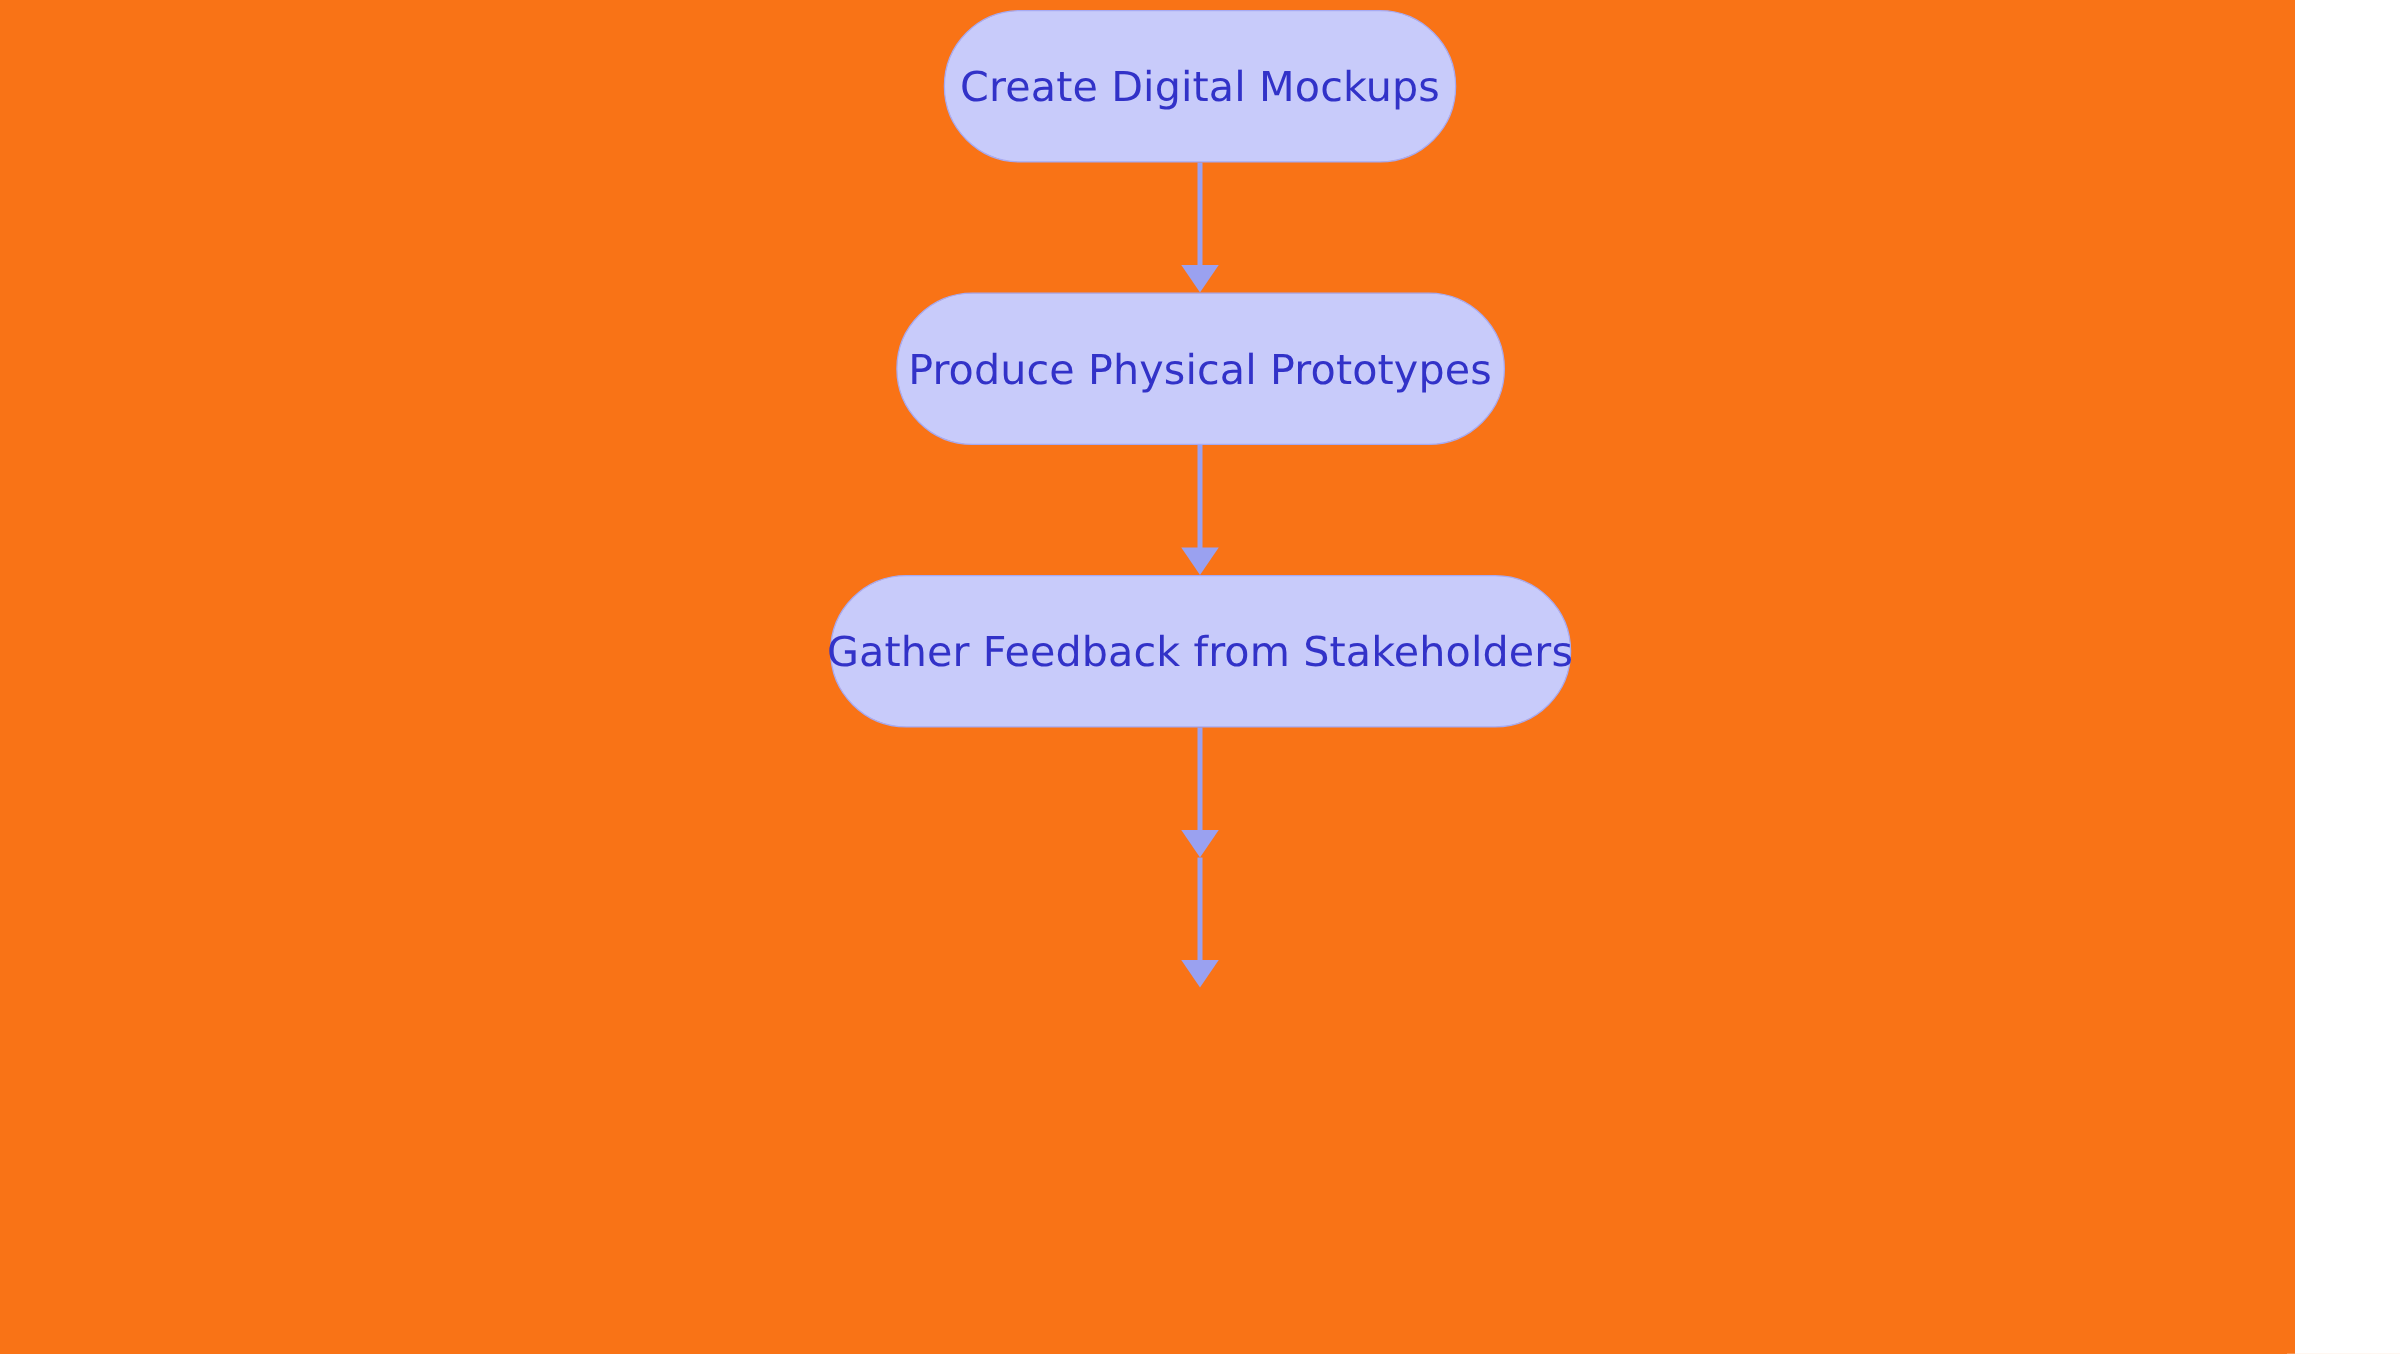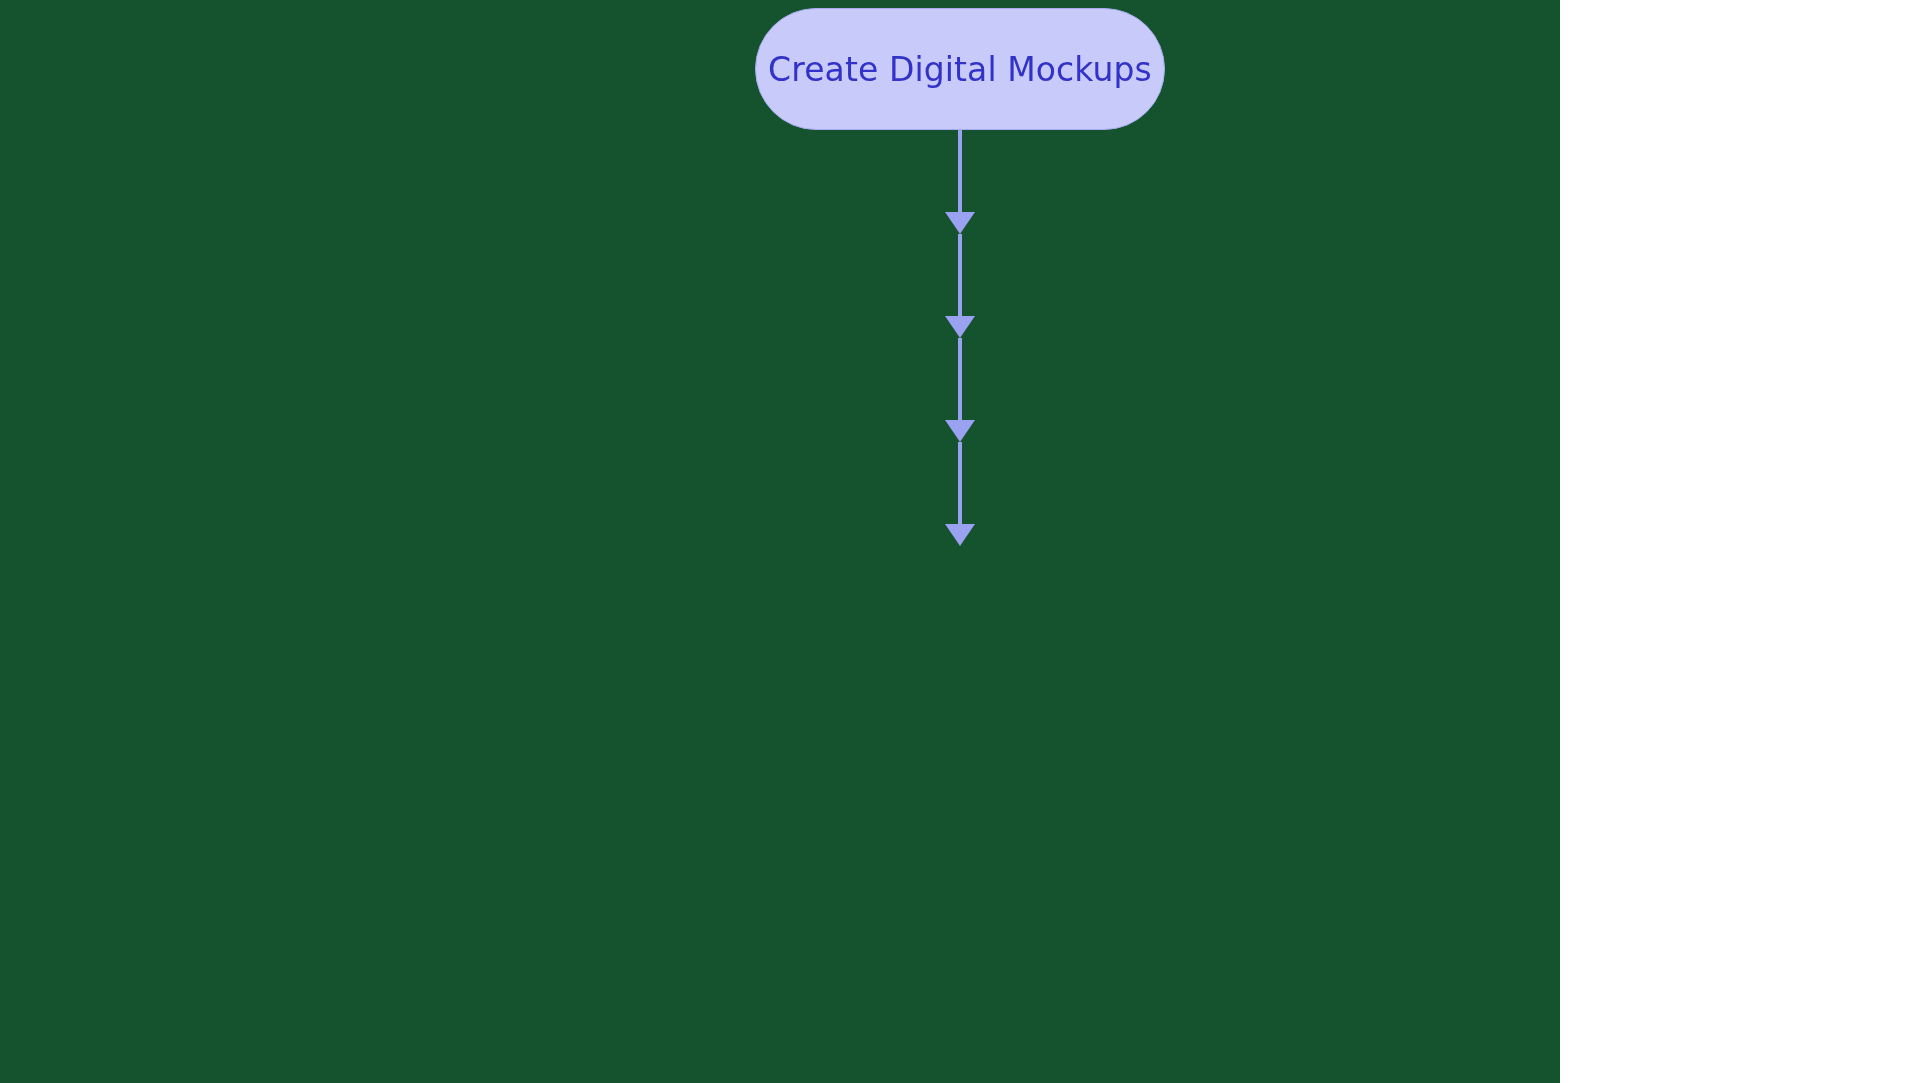--- a/index.html
+++ b/index.html
@@ -9,23 +9,23 @@
   }
   body {
     width: 1920px;
     height: 1083px;
     overflow: hidden;
     font-family: "DejaVu Sans", "Liberation Sans", sans-serif;
   }
 
   #flow-canvas {
     position: relative;
-    width: 1560px;
+    width: 1836px;
     height: 1083px;
-    background: #14532d;
+    background: #f97316;
   }
 
   .flow-column {
     position: absolute;
     left: 0;
     top: 0;
     width: 1920px;
     height: 1083px;
     display: flex;
     flex-direction: column;
@@ -102,26 +102,32 @@
 
     <div class="node node-w1">
       <span class="node-label">Create Digital Mockups</span>
     </div>
 
     <div class="connector">
       <div class="stem"></div>
       <div class="head"></div>
     </div>
 
+    <div class="node node-w2">
+      <span class="node-label">Produce Physical Prototypes</span>
+    </div>
 
     <div class="connector">
       <div class="stem"></div>
       <div class="head"></div>
     </div>
 
+    <div class="node node-w3">
+      <span class="node-label">Gather Feedback from Stakeholders</span>
+    </div>
 
     <div class="connector">
       <div class="stem"></div>
       <div class="head"></div>
     </div>
 
 
     <div class="connector">
       <div class="stem"></div>
       <div class="head"></div>

